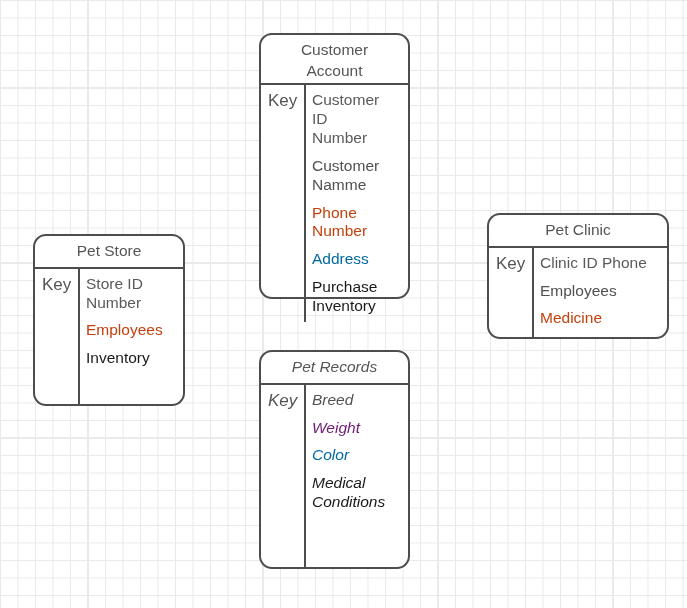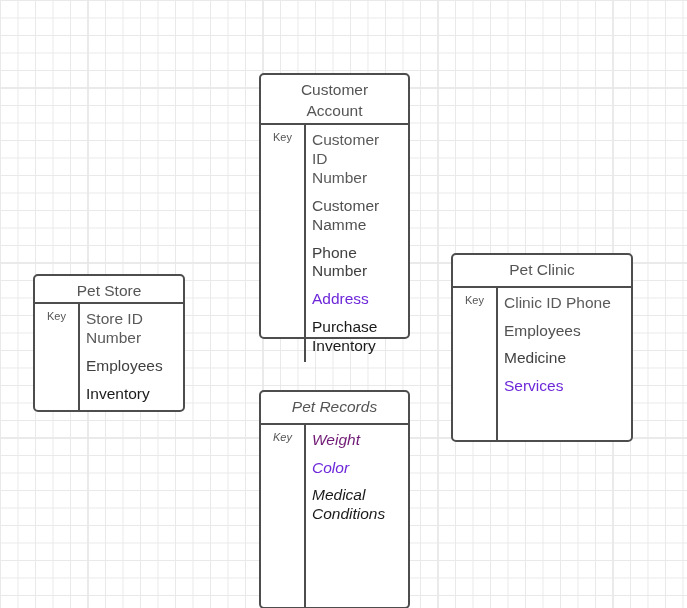--- a/index.html
+++ b/index.html
@@ -28,25 +28,24 @@
       17.5px 17.5px,
       87.5px 87.5px,
       87.5px 87.5px;
     background-position: 0 0, 0 0, 0 0, 0 0;
   }
 
   .entity {
     position: absolute;
     box-sizing: border-box;
     border: 2px solid #4d4d4d;
-    border-radius: 5px;
+    border-radius: 13px;
     background: #ffffff;
     display: flex;
     flex-direction: column;
-    margin-top: 40px;
   }
 
   .entity-header {
     box-sizing: border-box;
     border-bottom: 2px solid #4d4d4d;
     text-align: center;
     color: #555555;
     font-size: 15.5px;
     line-height: 1.33;
     padding: 5px 4px 5px 4px;
@@ -56,21 +55,21 @@
   .entity-body {
     display: flex;
     flex-direction: row;
     flex: 1 1 auto;
   }
 
   .key-col {
     box-sizing: border-box;
     border-right: 2px solid #4d4d4d;
     color: #555555;
-    font-size: 11px;
+    font-size: 17px;
     padding: 6px 7px 0 7px;
     text-align: center;
     flex: 0 0 auto;
   }
 
   .attr-col {
     flex: 1 1 auto;
     padding: 6px 12px 6px 6px;
     display: flex;
     flex-direction: column;
@@ -81,29 +80,29 @@
     line-height: 1.22;
     color: #555555;
     margin-bottom: 9px;
     white-space: pre-line;
   }
   .attr:last-child { margin-bottom: 0; }
 
   .attr.shade-0 { color: #5a5a5a; }
   .attr.shade-1 { color: #515151; }
   .attr.shade-2 { color: #701a75; }
-  .attr.shade-3 { color: #404040; }
-  .attr.shade-4 { color: #6d28d9; }
+  .attr.shade-3 { color: #c2410c; }
+  .attr.shade-4 { color: #0369a1; }
   .attr.shade-5 { color: #1a1a1a; }
 </style>
 </head>
 <body>
 
 <div id="canvas">
-    <div class="entity" style="left: 33px; top: 234px; width: 152px; height: 138px;">
+    <div class="entity" style="left: 33px; top: 234px; width: 152px; height: 172px;">
       <div class="entity-header" style="min-height: 27px;">Pet Store</div>
       <div class="entity-body">
         <div class="key-col" style="width: 45px;">Key</div>
         <div class="attr-col">
           <div class="attr shade-0">Store ID
 Number</div>
           <div class="attr shade-3">Employees</div>
           <div class="attr shade-5">Inventory</div>
         </div>
       </div>
@@ -119,37 +118,37 @@
           <div class="attr shade-1">Customer
 Namme</div>
           <div class="attr shade-3">Phone
 Number</div>
           <div class="attr shade-4">Address</div>
           <div class="attr shade-5">Purchase
 Inventory</div>
         </div>
       </div>
     </div>
-    <div class="entity" style="left: 451px; top: 213px; width: 182px; height: 189px; justify-content: center;">
+    <div class="entity" style="left: 487px; top: 213px; width: 182px; height: 126px; justify-content: center;">
       <div class="entity-header" style="min-height: 30px;">Pet Clinic</div>
       <div class="entity-body">
         <div class="key-col" style="width: 45px;">Key</div>
         <div class="attr-col">
           <div class="attr shade-0">Clinic ID Phone</div>
           <div class="attr shade-1">Employees</div>
           <div class="attr shade-3">Medicine</div>
-          <div class="attr shade-4">Services</div>
         </div>
       </div>
     </div>
     <div class="entity" style="left: 259px; top: 350px; width: 151px; height: 219px; font-style: italic;">
       <div class="entity-header" style="min-height: 29px;">Pet Records</div>
       <div class="entity-body">
         <div class="key-col" style="width: 45px;">Key</div>
         <div class="attr-col">
+          <div class="attr shade-1">Breed</div>
           <div class="attr shade-2">Weight</div>
           <div class="attr shade-4">Color</div>
           <div class="attr shade-5">Medical
 Conditions</div>
         </div>
       </div>
     </div>
   </div>
 
 </body></html>

